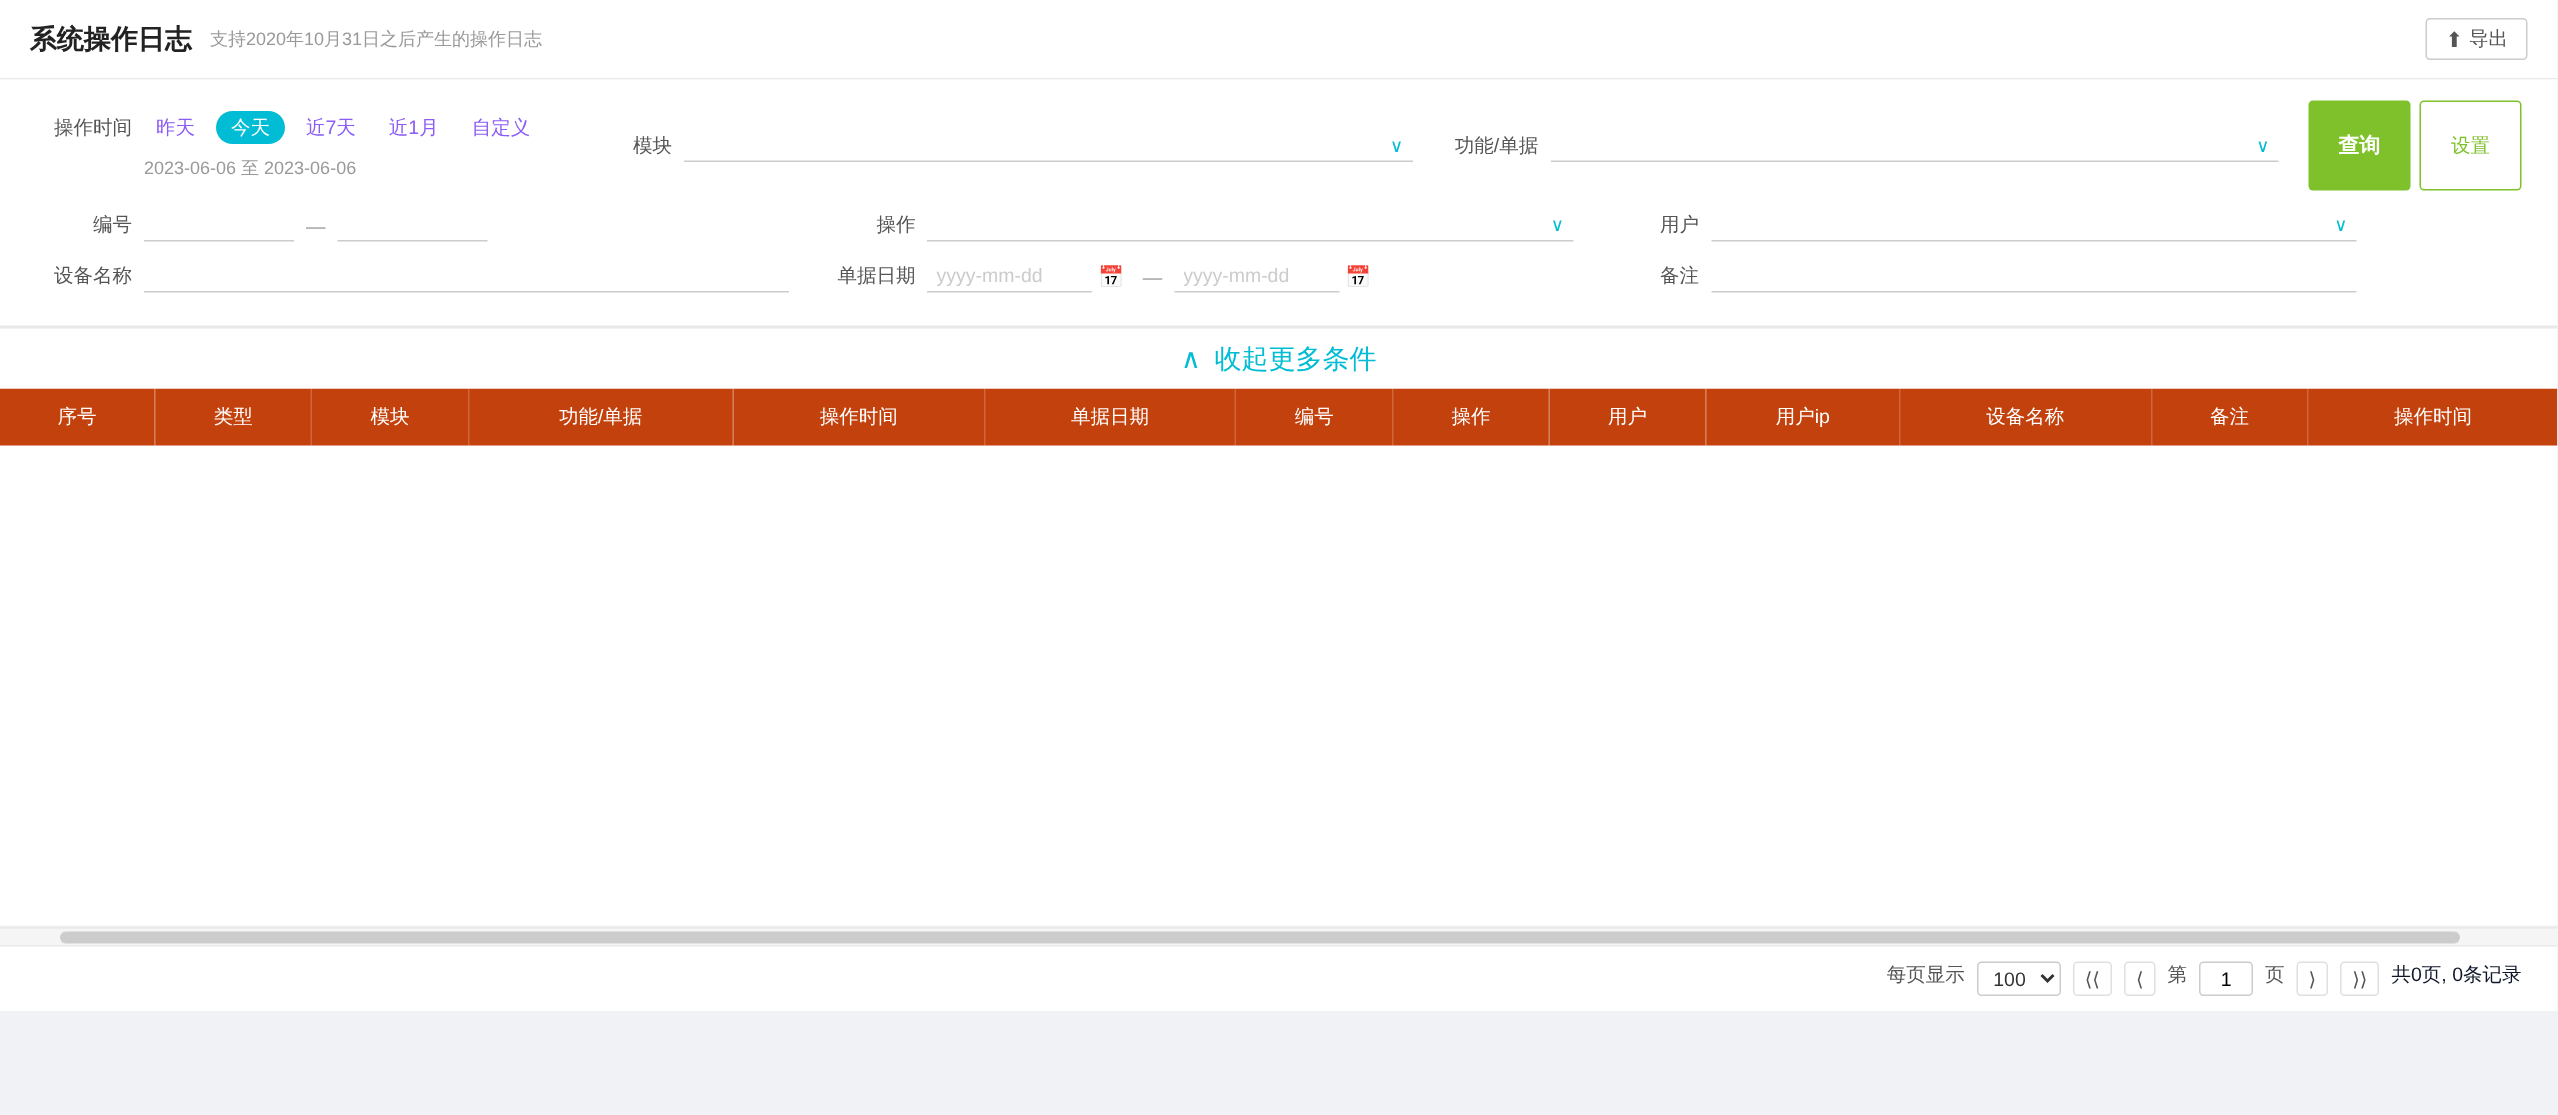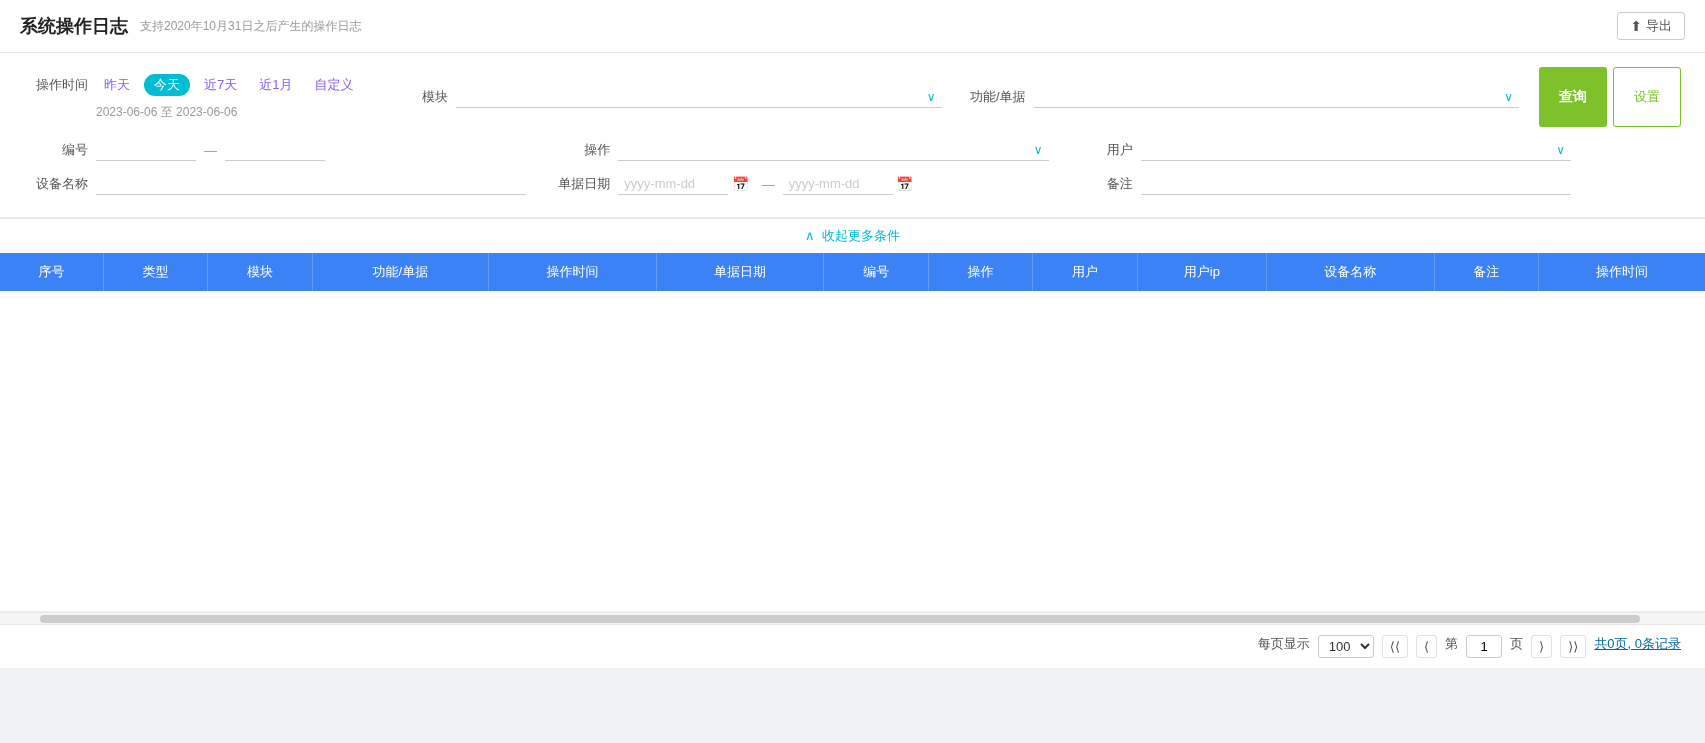--- a/index.html
+++ b/index.html
@@ -120,36 +120,36 @@
       cursor: pointer;
       font-size: 13px;
     }
 
     .collapse-bar {
       text-align: center;
       padding: 8px 0;
       background: #fff;
       color: #00bcd4;
       cursor: pointer;
-      font-size: 13px;
+      font-size: 18px;
       border-top: 1px solid #e8e8e8;
     }
 
     
     .table-wrap {
       background: #fff;
       flex: 1;
       overflow-x: auto;
     }
     table {
       width: 100%;
       border-collapse: collapse;
     }
     thead tr {
-      background: #3b82f6;
+      background: #c2410c;
     }
     thead th {
       color: #fff;
       font-size: 13px;
       font-weight: normal;
       padding: 10px 8px;
       text-align: center;
       border-right: 1px solid rgba(255,255,255,0.2);
       white-space: nowrap;
     }
@@ -200,21 +200,21 @@
       color: #555;
     }
     .page-current-input {
       border: 1px solid #ccc;
       border-radius: 3px;
       padding: 2px 6px;
       font-size: 13px;
       width: 36px;
       text-align: center;
     }
-    .total-text { color: #0369a1; font-size: 13px; text-decoration: underline; }
+    .total-text { color: #0f172a; font-size: 13px; }
   </style>
 </head>
 <body>
 
 <div class="page-header">
   <span class="page-title">系统操作日志</span>
   <span class="page-subtitle">支持2020年10月31日之后产生的操作日志</span>
   <div class="export-btn-wrap">
     <button class="export-btn">
       <span style="font-size:14px;">⬆</span>

